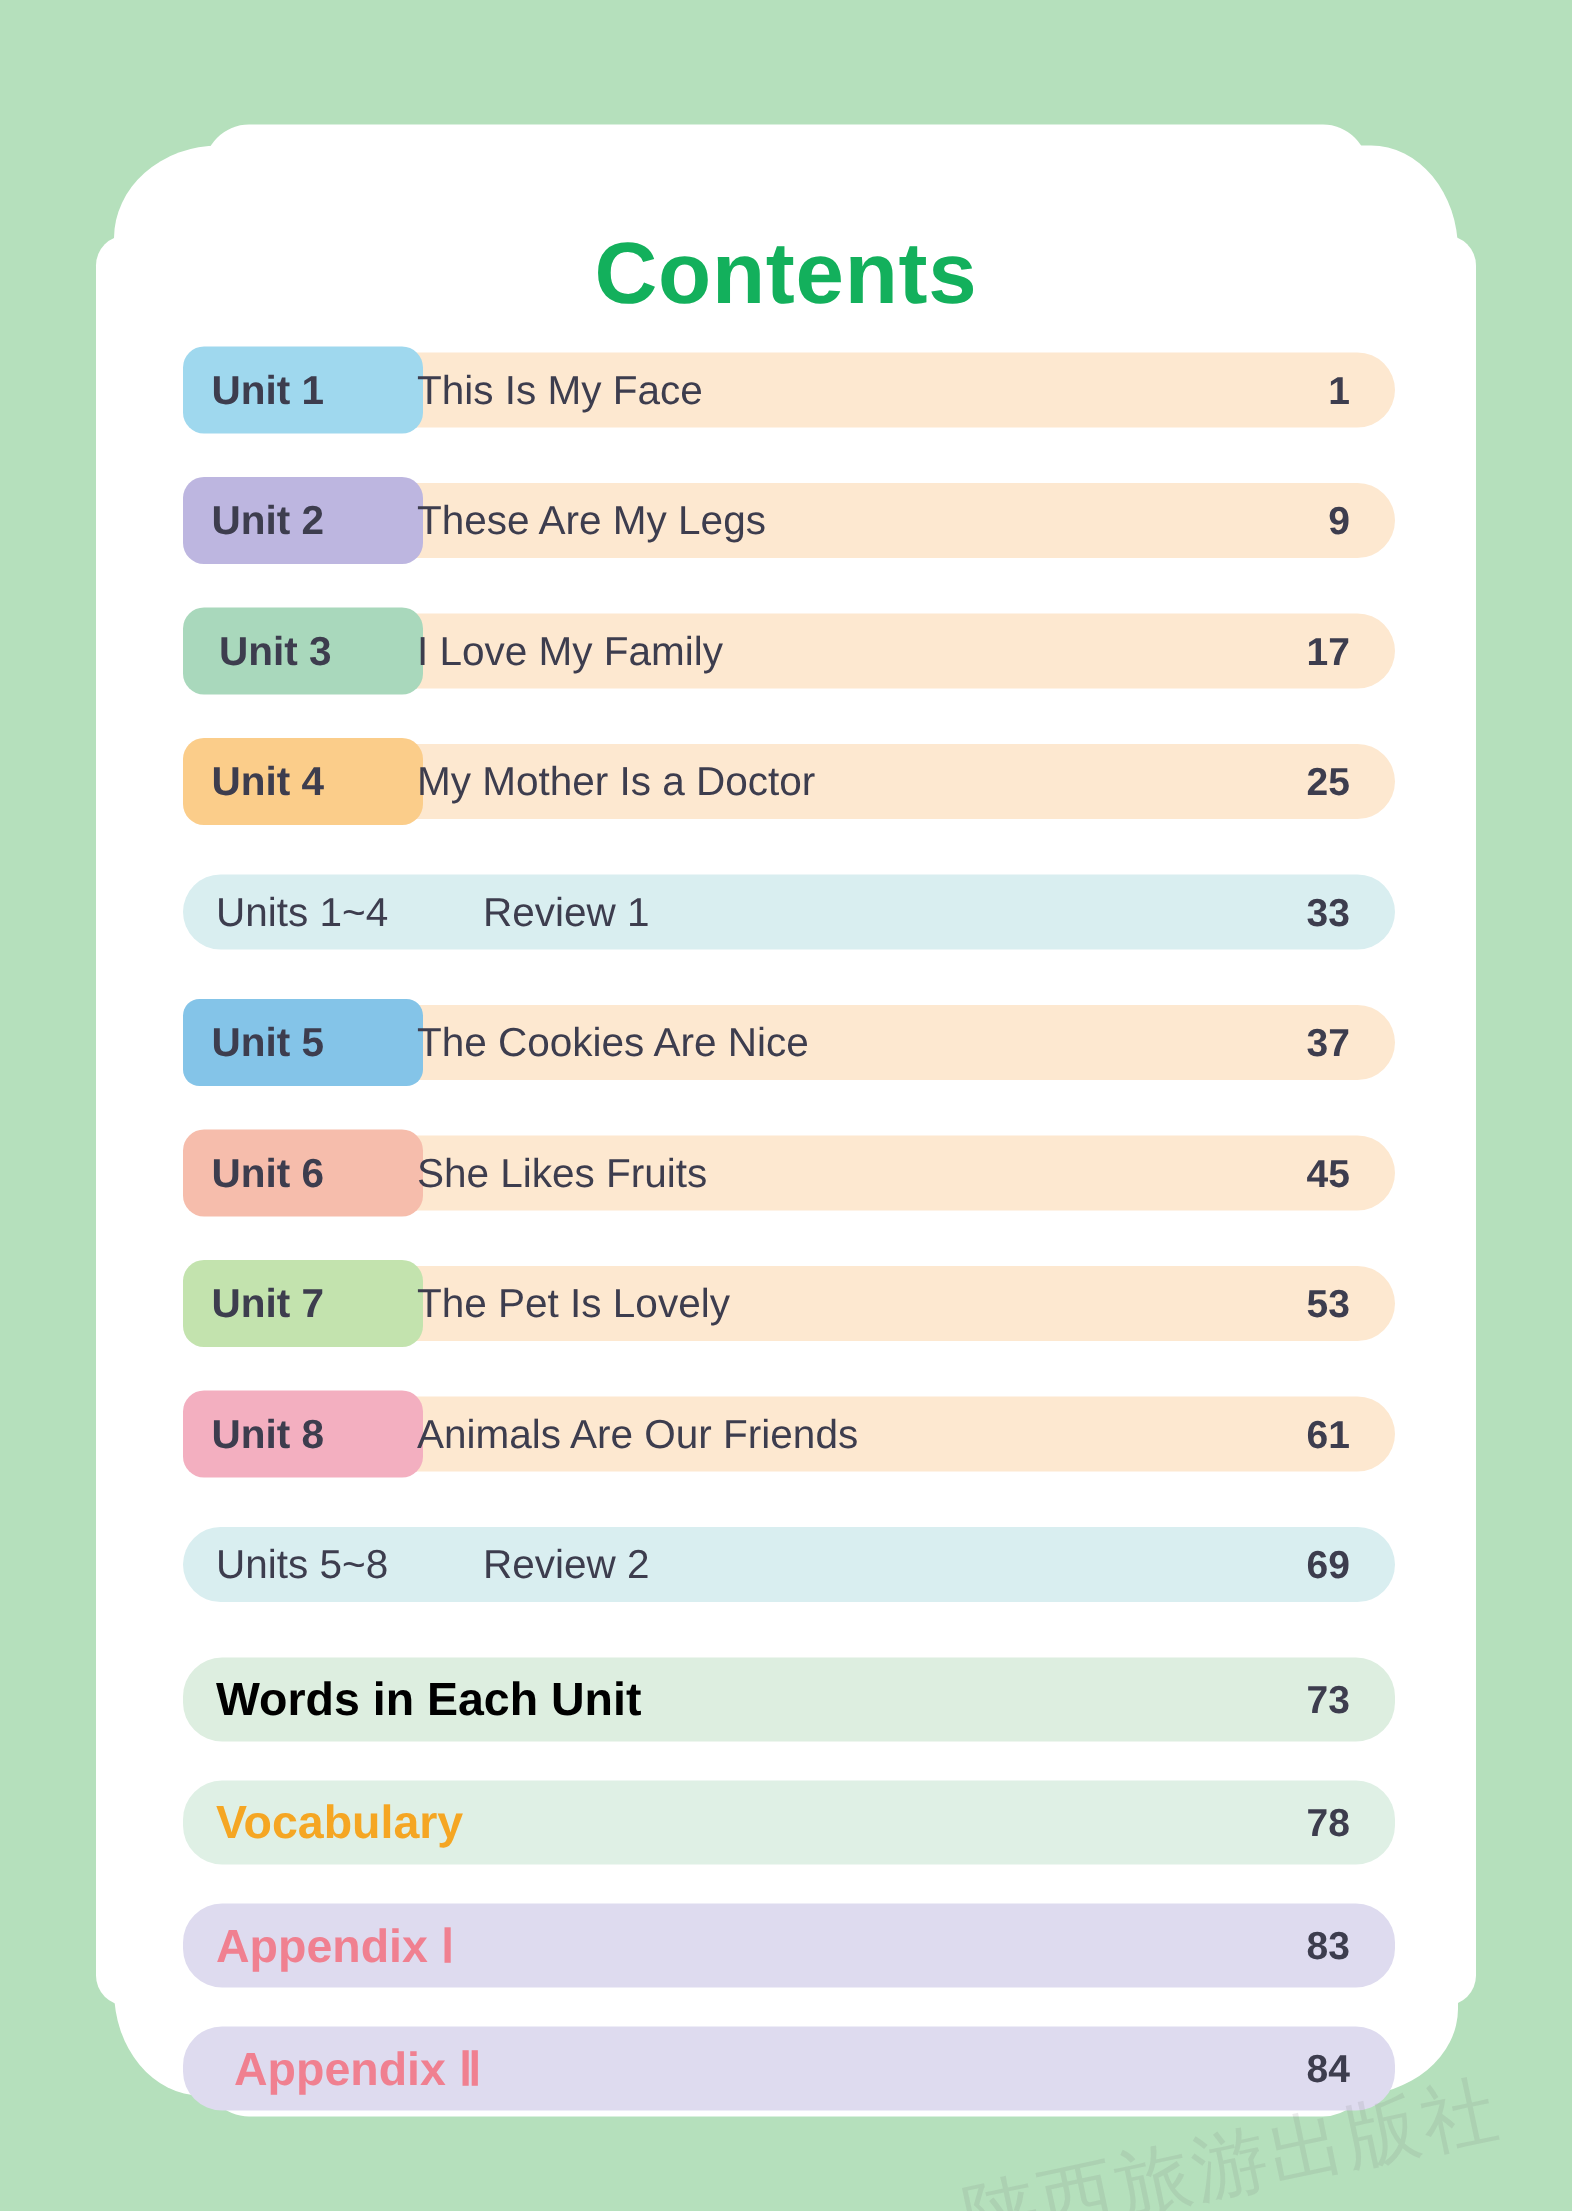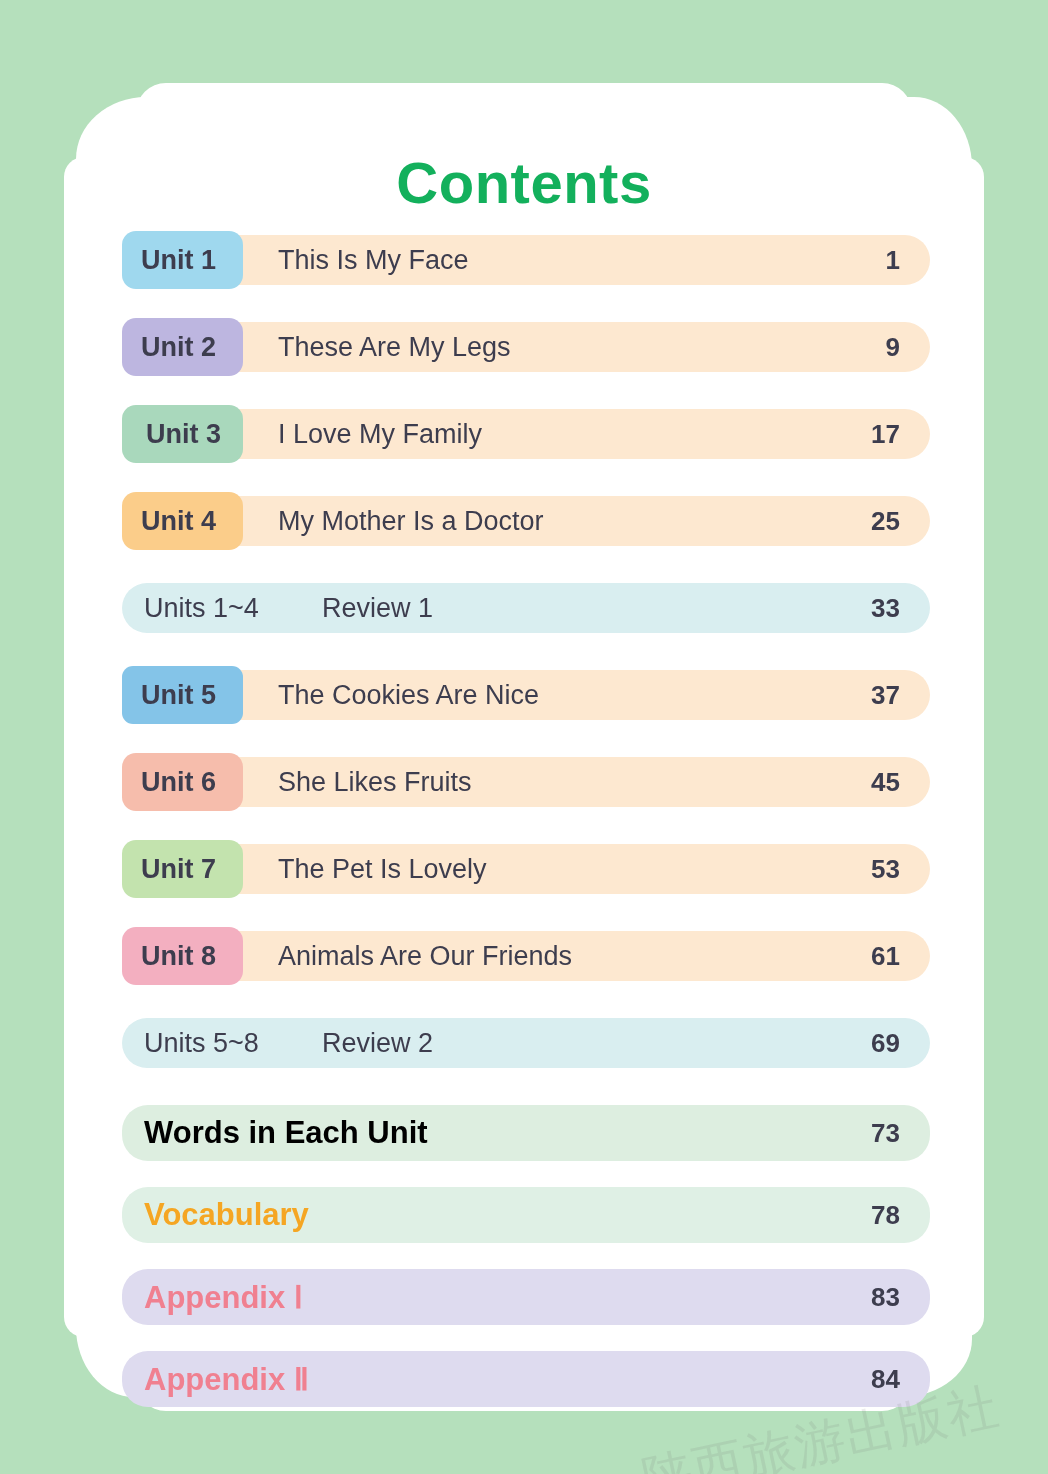--- a/index.html
+++ b/index.html
@@ -98,21 +98,21 @@
     top: 0;
     width: 808px;
     height: 50px;
     border-radius: 25px;
     background: #fde8d0;
   }
   .unit-tag {
     position: absolute;
     left: 0;
     top: -4px;
-    width: 121px;
+    width: 160px;
     height: 58px;
     border-radius: 14px;
     display: flex;
     align-items: center;
     padding-left: 19px;
     box-sizing: border-box;
     font-size: 27px;
     font-weight: bold;
     color: #3d3d4e;
   }
@@ -270,19 +270,19 @@
           <div class="entry-label" style="color: rgb(245, 166, 35);">Vocabulary</div>
           <div class="page-num">78</div>
         </div>
         <div class="row section">
           <div class="bar" style="background: rgb(222, 219, 239);"></div>
           <div class="entry-label" style="color: rgb(240, 128, 144);">Appendix Ⅰ</div>
           <div class="page-num">83</div>
         </div>
         <div class="row section">
           <div class="bar" style="background: rgb(222, 219, 239);"></div>
-          <div class="entry-label" style="color: rgb(240, 128, 144);">Appendix Ⅱ</div>
+          <div class="entry-label" style="color: rgb(240, 128, 144); margin-left: 12px;">Appendix Ⅱ</div>
           <div class="page-num">84</div>
         </div>
       </div>
   </div>
   <div class="watermark">陕西旅游出版社</div>
 </div>
 
 </body></html>

